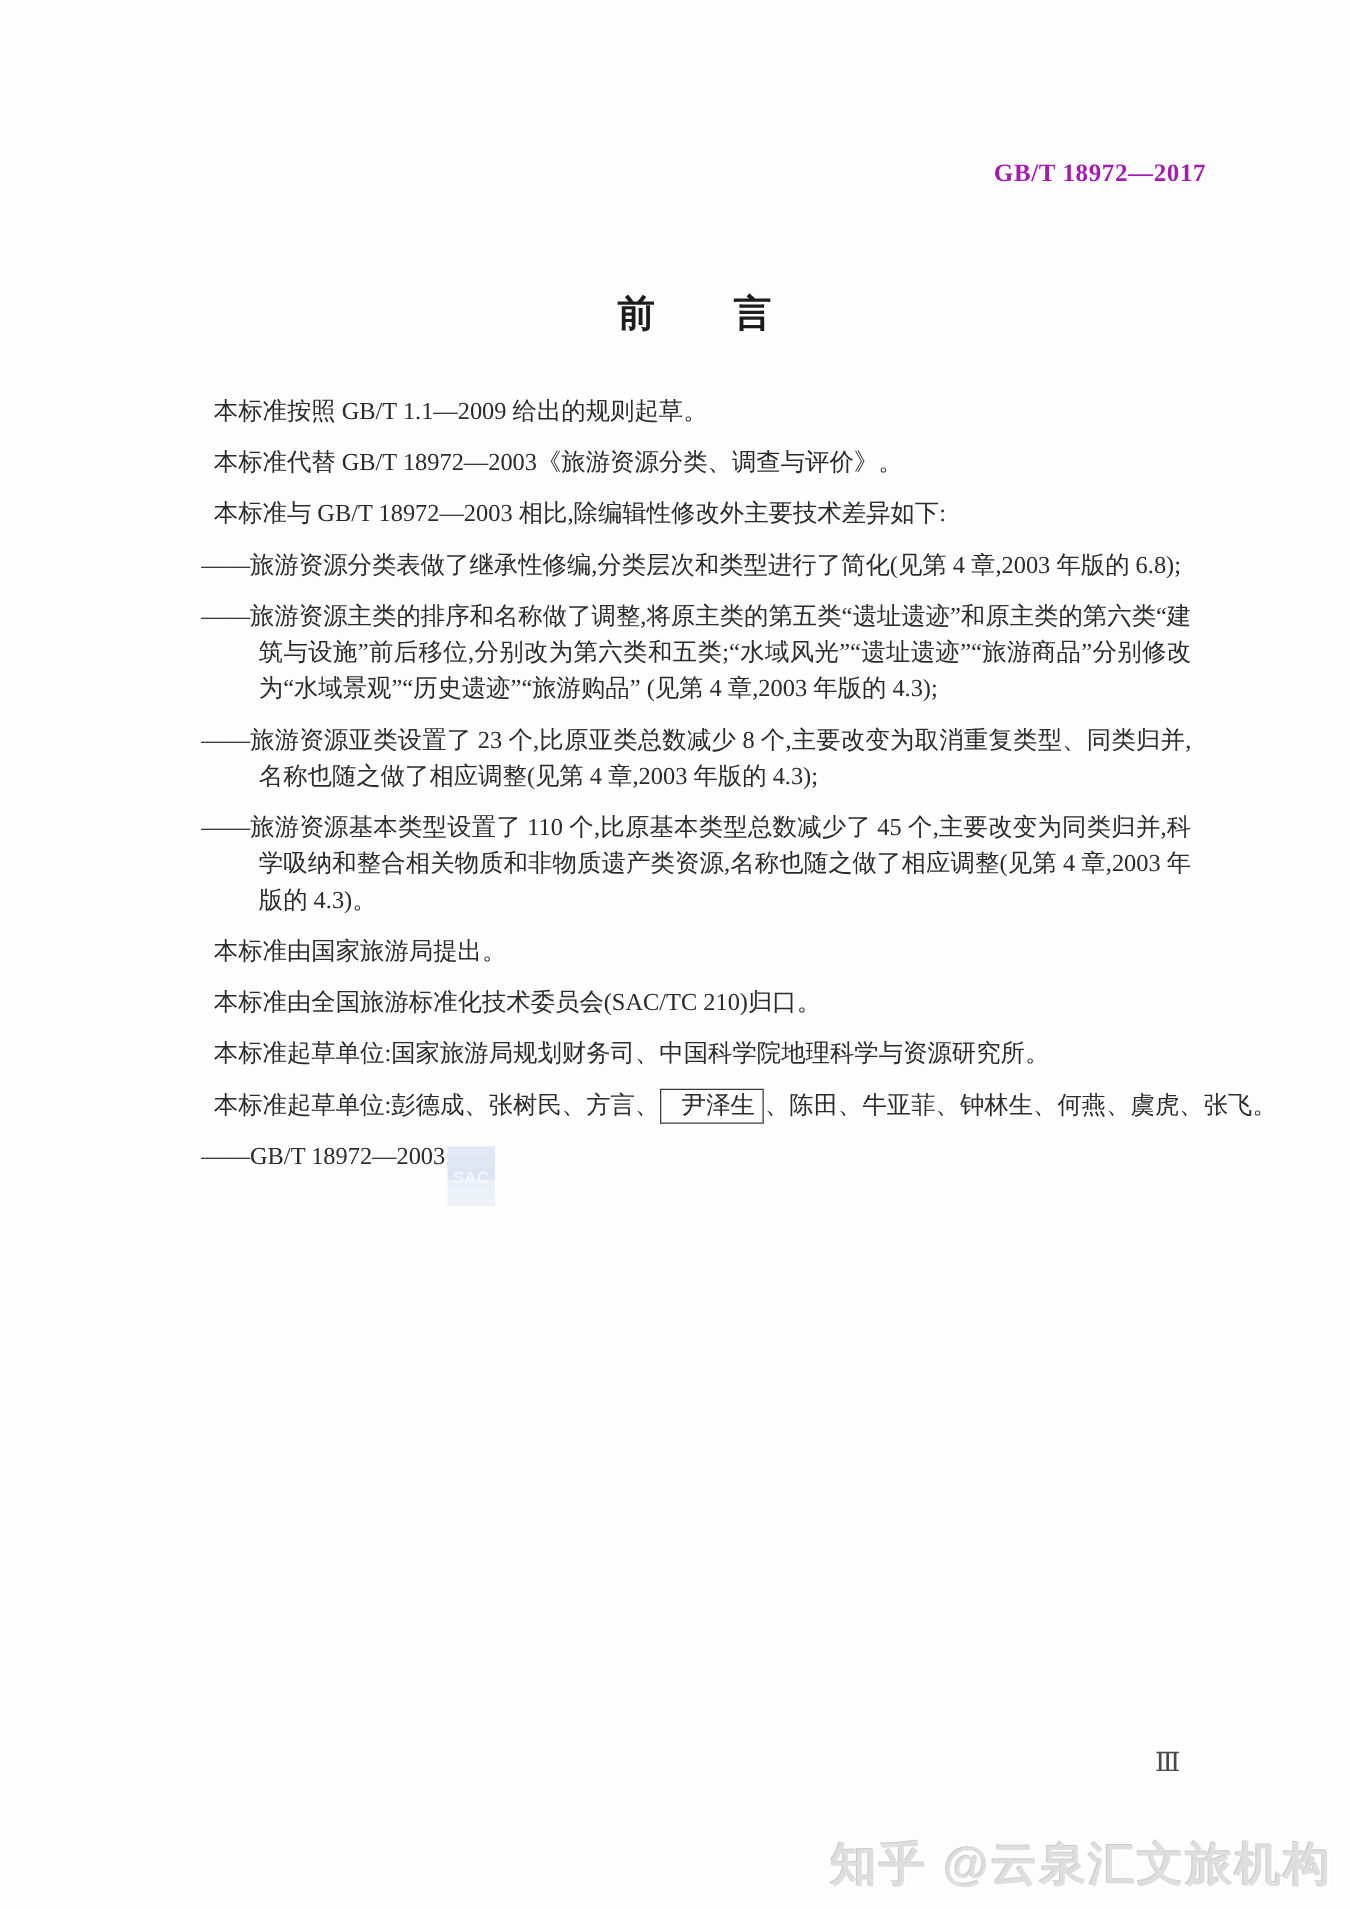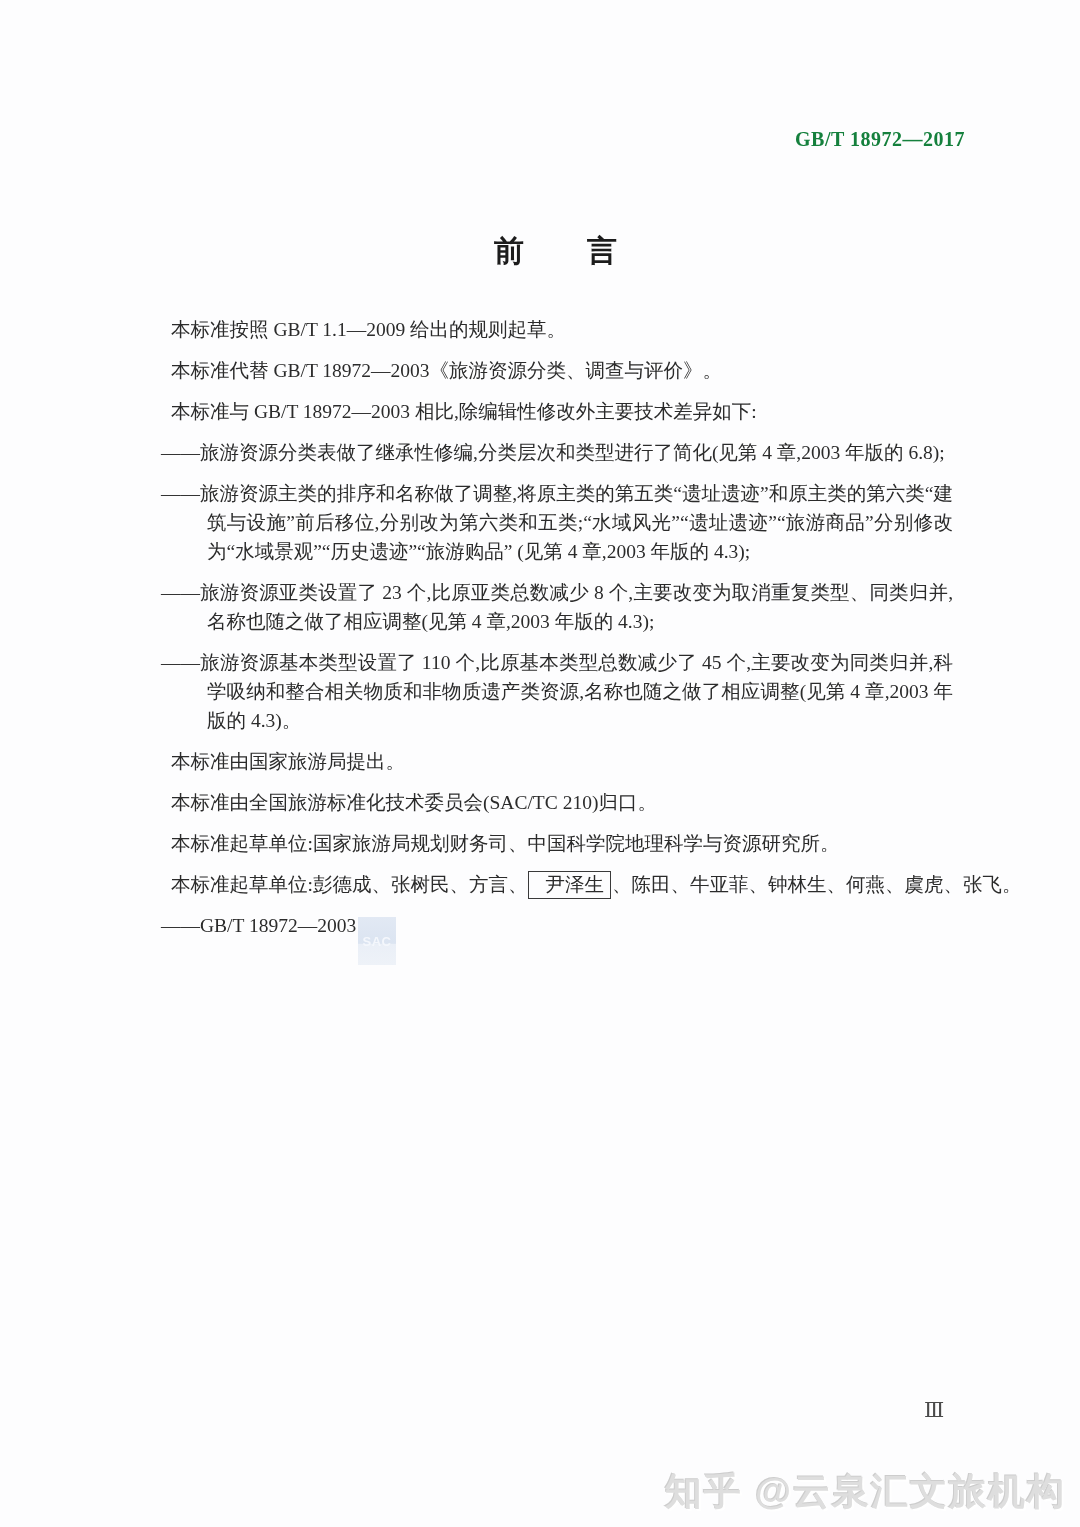--- a/index.html
+++ b/index.html
@@ -20,21 +20,21 @@
     inset: 0;
     background: #fdfdfe;
   }
   .std-header {
     position: absolute;
     top: 128px;
     right: 115px;
     font-size: 20px;
     font-weight: bold;
     letter-spacing: 0.5px;
-    color: #15803d;
+    color: #a21caf;
     white-space: nowrap;
   }
   .doc-title {
     position: absolute;
     top: 215px;
     left: 0;
     width: 1080px;
     margin: 16px;
     text-align: center;
     font-size: 30px;

